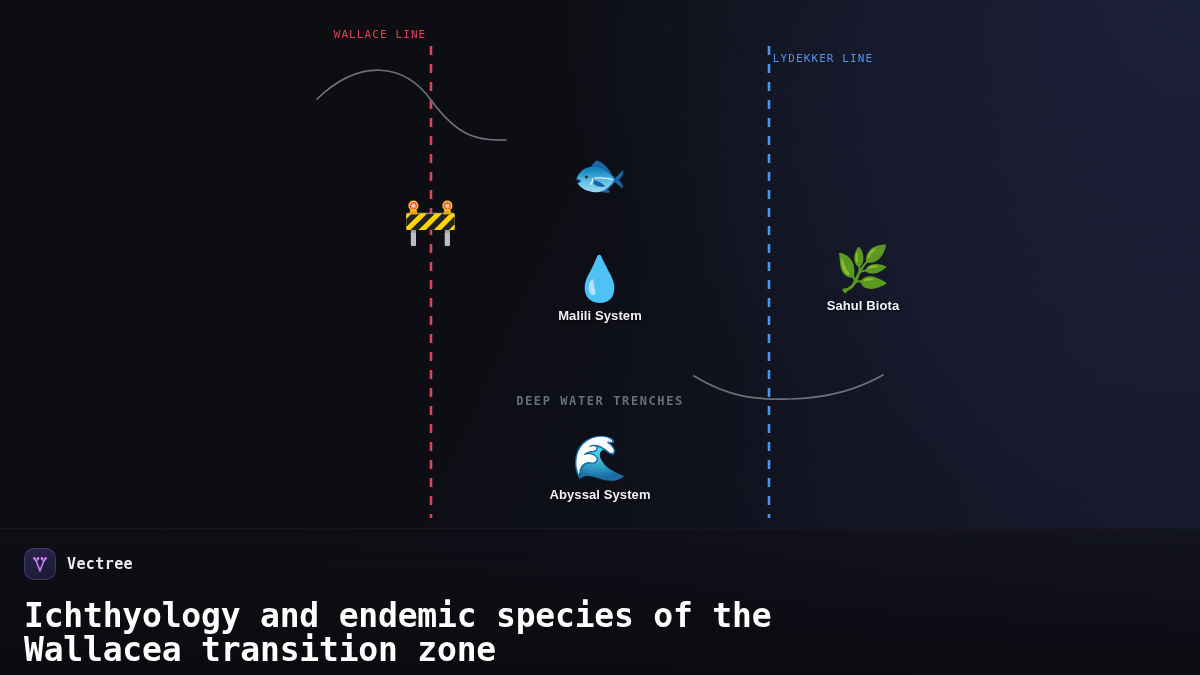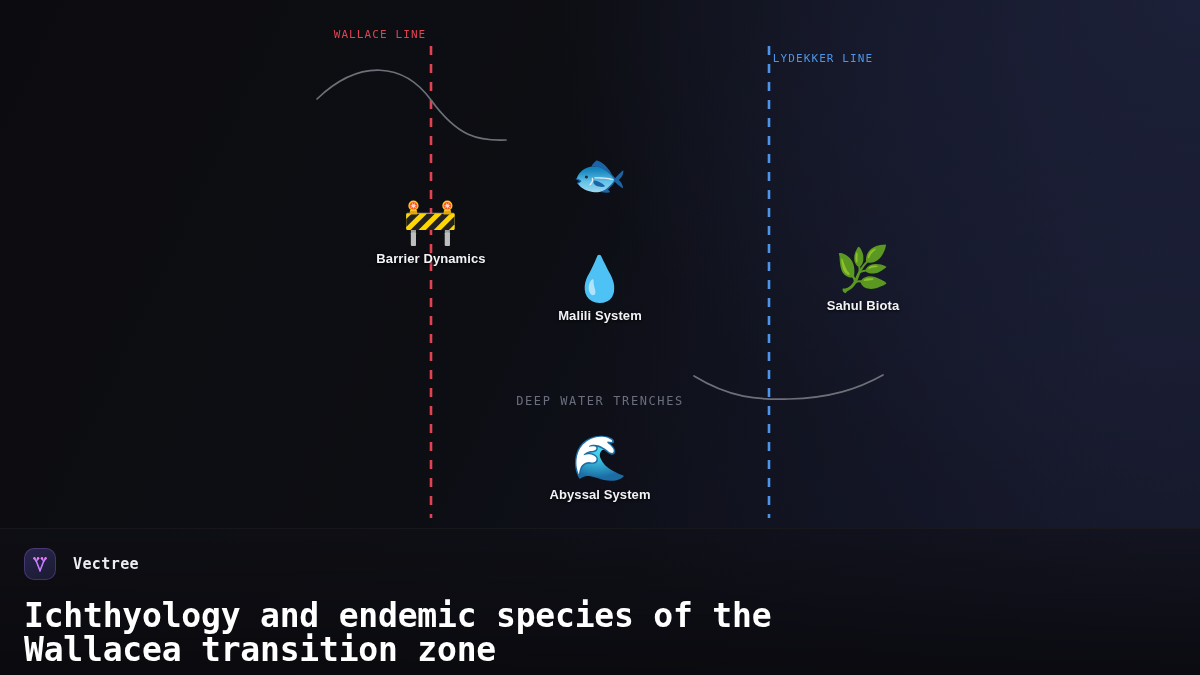--- a/index.html
+++ b/index.html
@@ -51,20 +51,21 @@
 
   
   .section-caption {
     position: absolute;
     font-family: "DejaVu Sans Mono", "Liberation Mono", monospace;
     font-size: 12px;
     letter-spacing: 1.6px;
     color: #6a6e7d;
     white-space: nowrap;
     transform: translateX(-50%);
+    font-weight: bold;
   }
 
   
   .node {
     position: absolute;
     transform: translateX(-50%);
     text-align: center;
     width: 220px;
   }
   .node-icon {
@@ -93,21 +94,21 @@
     width: 1200px;
     height: 147px;
     box-sizing: border-box;
     padding: 18px 24px 0 24px;
     border-top: 1px solid rgba(255,255,255,0.055);
     background: linear-gradient(180deg, rgba(15,15,22,0.55) 0%, rgba(10,10,14,0.92) 100%);
   }
   #brand {
     display: flex;
     align-items: center;
-    gap: 17px;
+    gap: 11px;
     height: 34px;
   }
   #brand-mark {
     width: 32px;
     height: 32px;
     border-radius: 10px;
     background: linear-gradient(150deg, #2a2550 0%, #20203e 55%, #1a1a30 100%);
     box-shadow: inset 0 0 0 1px rgba(160,110,230,0.28);
     display: flex;
     align-items: center;
@@ -158,21 +159,20 @@
     </svg>
 
     <div class="line-label wallace" style="left:380px; top:28px;">WALLACE LINE</div>
 
     <div class="line-label lydekker" style="left:823px; top:20px;margin-top:32px;">LYDEKKER LINE</div>
 
     <div class="section-caption" style="left:600px; top:394px;">DEEP WATER TRENCHES</div>
 
     <div class="node" style="left:431px; top:196px;">
       <span class="node-icon">🚧</span>
-      <span class="node-label">Barrier Dynamics</span>
     </div>
 
     <div class="node" style="left:600px; top:149px;">
       <span class="node-icon">🐟</span>
     </div>
 
     <div class="node" style="left:600px; top:253px;">
       <span class="node-icon">💧</span>
       <span class="node-label">Malili System</span>
     </div>

